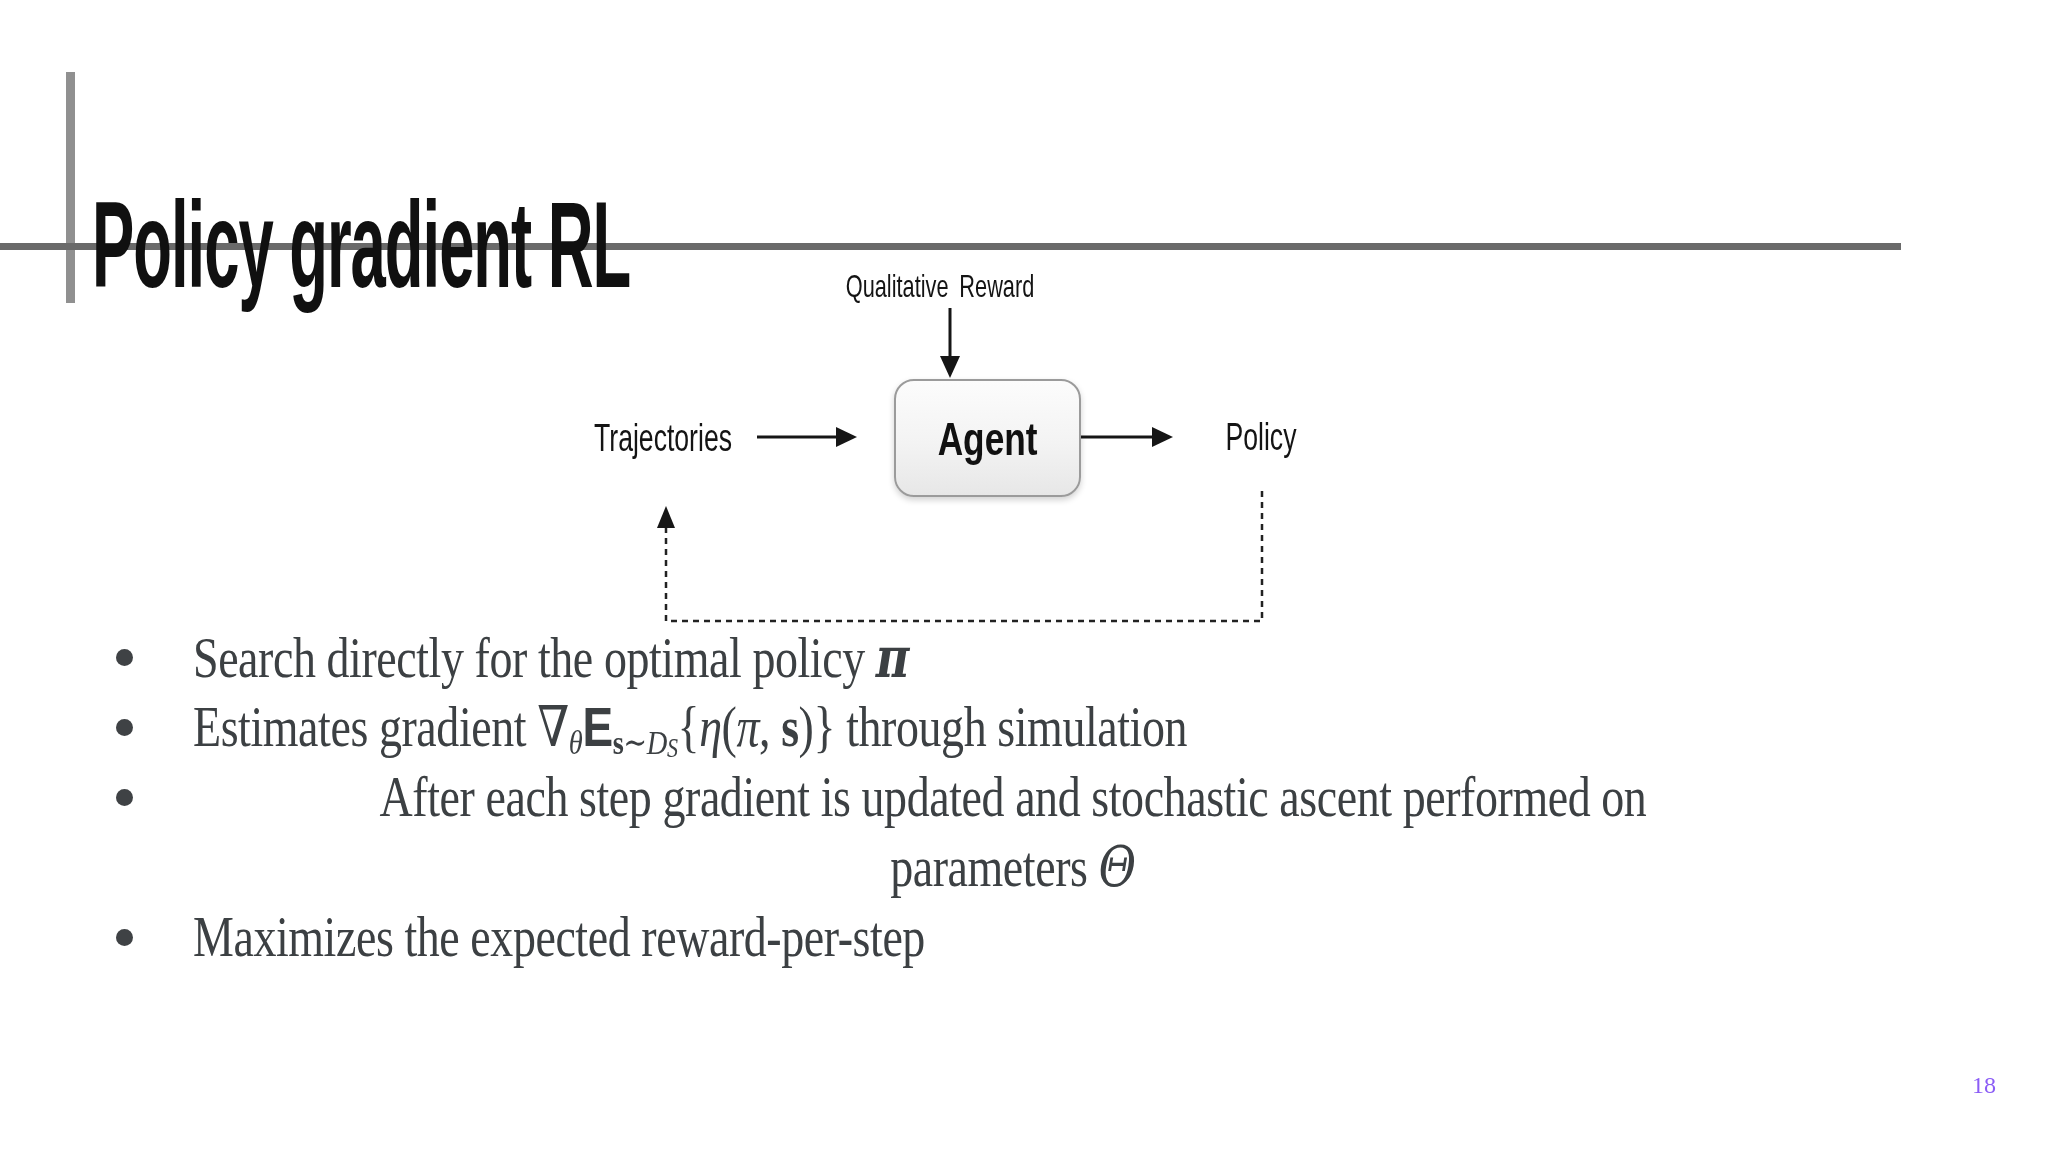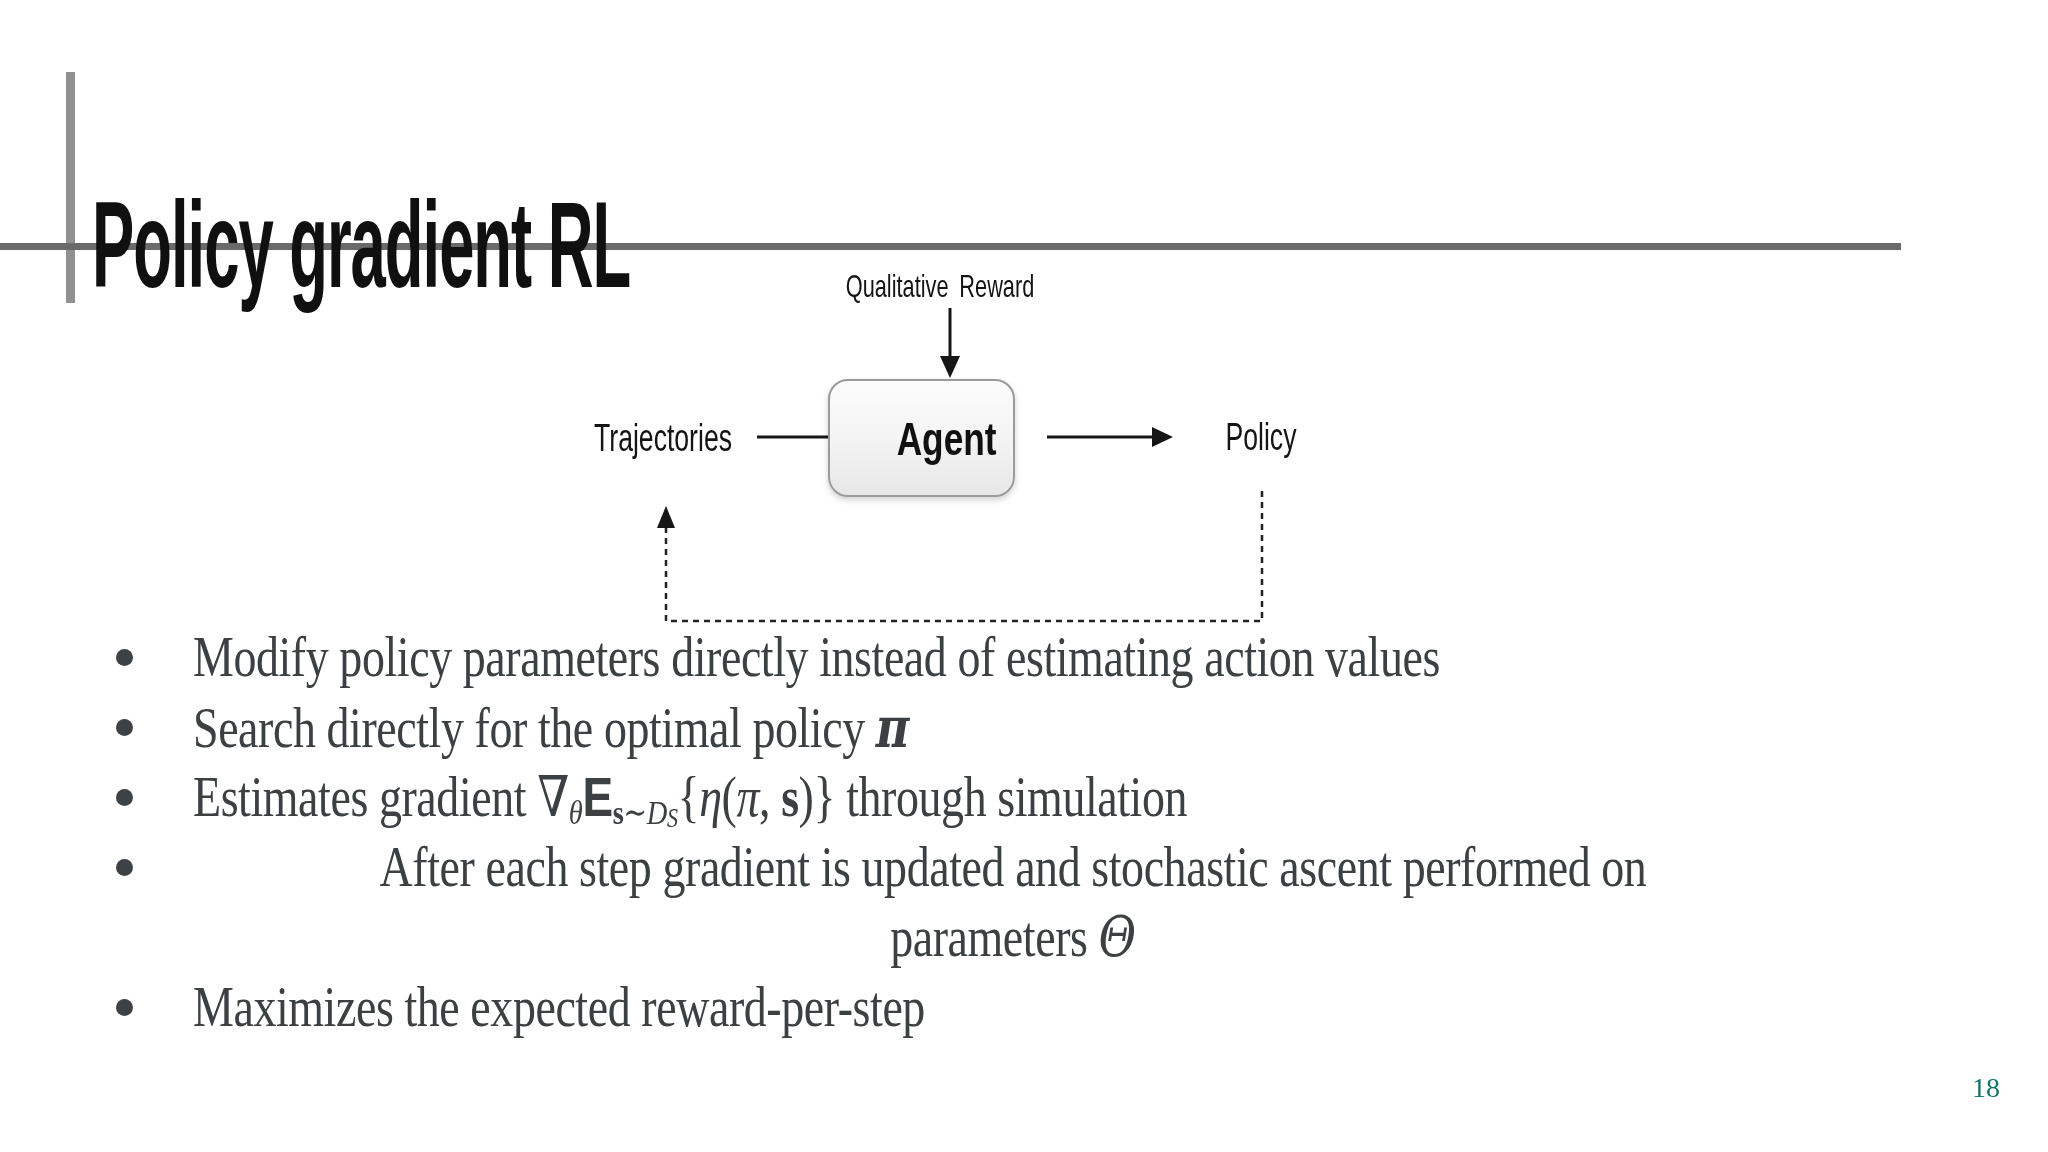--- a/index.html
+++ b/index.html
@@ -32,25 +32,25 @@
     position:absolute;text-align:center;color:#141414;white-space:nowrap;
     font-family:"Liberation Sans","DejaVu Sans",sans-serif;
   }
   .lbl-reward{left:790px;top:268px;width:300px;font-size:32px;line-height:36px;
     word-spacing:7px;transform:scaleX(0.68);}
   .lbl-traj{left:563px;top:416px;width:200px;font-size:38px;line-height:44px;
     transform:scaleX(0.70);}
   .lbl-policy{left:1171px;top:415px;width:180px;font-size:38px;line-height:44px;
     transform:scaleX(0.70);}
   .agent-box{
-    position:absolute;left:828px;top:379px;width:183px;height:114px;
+    position:absolute;left:894px;top:379px;width:183px;height:114px;
     border:2px solid #9b9b9b;border-radius:20px;
     background:linear-gradient(180deg,#fcfcfc 0%,#f3f3f3 55%,#e7e7e7 100%);
     box-shadow:0 3px 6px rgba(0,0,0,0.18);
-    display:flex;align-items:center;justify-content:flex-end;
+    display:flex;align-items:center;justify-content:center;
   }
   .agent-box .agent-text{
     font-family:"Liberation Sans","DejaVu Sans",sans-serif;
     font-weight:700;font-size:47px;color:#111;
     transform:scaleX(0.75);white-space:nowrap;
   }
   .diagram-svg{position:absolute;left:0;top:0;width:2048px;height:1152px;pointer-events:none;}
   
   .bullets{
     position:absolute;left:100px;top:622px;width:1800px;
@@ -74,21 +74,21 @@
   .it{font-style:italic;}
   .bold{font-weight:bold;}
   .bolditalic{font-weight:bold;font-style:italic;}
   .msans{font-family:"Liberation Sans","DejaVu Sans",sans-serif;font-weight:600;}
   .mser{font-family:"DejaVu Serif","Liberation Serif",serif;}
   .sub{font-size:0.62em;vertical-align:-0.22em;}
   .subsub{font-size:0.48em;vertical-align:-0.42em;}
   
   .page-number{
     position:absolute;left:1972px;top:1072px;
-    font-size:28px;color:#0f766e;
+    font-size:24px;color:#8b5cf6;
     font-family:"Liberation Serif","DejaVu Serif",serif;
   }
 </style>
 </head>
 <body>
 
 <div class="slide">
 
   <div class="v-accent"></div>
   <div class="h-rule"></div>
@@ -119,24 +119,20 @@
 
   <div class="diagram-label lbl-reward">Qualitative Reward</div>
   <div class="diagram-label lbl-traj">Trajectories</div>
   <div class="agent-box">
     <span class="agent-text">Agent</span>
   </div>
   <div class="diagram-label lbl-policy">Policy</div>
 
   <ul class="bullets">
 
-    <li class="bullet-row">
-      <span class="bullet-dot"></span>
-      <span class="bullet-text">Modify policy parameters directly instead of estimating action values</span>
-    </li>
 
     <li class="bullet-row">
       <span class="bullet-dot"></span>
       <span class="bullet-text"><span>Search directly for the optimal policy </span><span class="bolditalic mser">π</span></span>
     </li>
 
     <li class="bullet-row">
       <span class="bullet-dot"></span>
       <span class="bullet-text"><span>Estimates gradient </span><span class="mser">∇</span><span class="sub it">θ</span><span class="msans">E</span><span class="sub bold">s</span><span class="sub mser">∼</span><span class="sub it">D</span><span class="subsub it">S</span><span>{</span><span class="it">η</span><span>(</span><span class="it">π</span><span>, </span><span class="bold">s</span><span>)</span><span>} </span><span>through simulation</span></span>
     </li>

